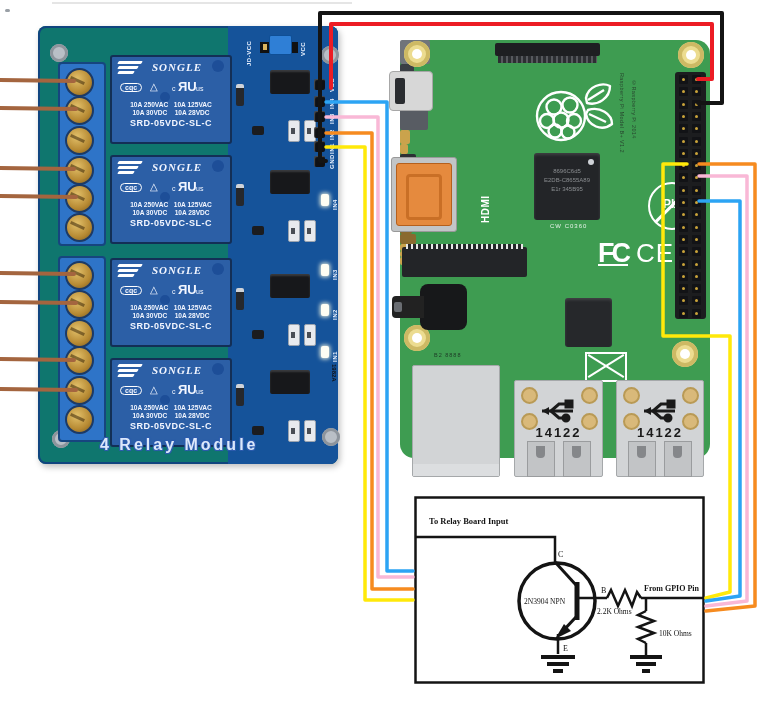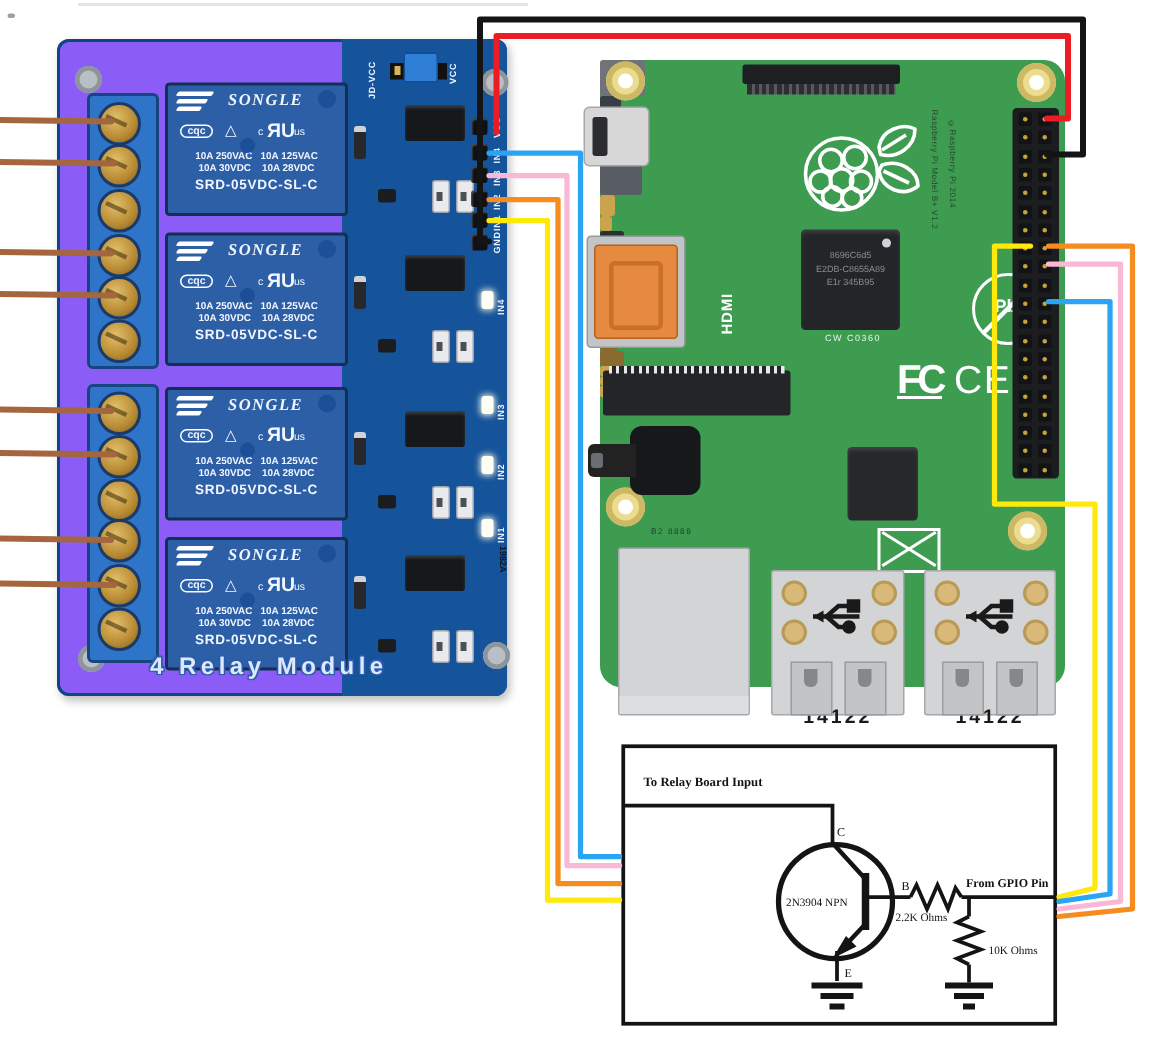--- a/index.html
+++ b/index.html
@@ -1,21 +1,21 @@
 <!DOCTYPE html>
 <html><head>
 <meta charset="utf-8">
 <style>
   html,body{margin:0;padding:0;background:#fff;}
   #canvas{position:relative;width:768px;height:707px;background:#fff;overflow:hidden;
           font-family:"Liberation Sans",sans-serif;}
   .abs{position:absolute;}
 
   
-  #relay-board{left:38px;top:26px;width:300px;height:438px;background:#8b5cf6;
+  #relay-board{left:38px;top:26px;width:300px;height:438px;background:#0f766e;
     border-radius:8px;box-shadow:inset 0 0 0 2px #10457f, 2px 3px 6px rgba(0,0,0,.25);}
   #relay-right-shade{left:190px;top:0;width:110px;height:438px;background:#15539A;border-radius:0 8px 8px 0;}
   .mhole{width:18px;height:18px;border-radius:50%;background:#b9bfc6;box-shadow:inset 0 0 0 3px #8d949c;}
   .tblock{width:44px;height:180px;background:#2E74C8;border:2px solid #16457f;border-radius:4px;}
   .screw{width:25px;height:25px;border-radius:50%;background:radial-gradient(circle at 40% 35%,#e2c06a,#b78a33 60%,#7c5a1d);
     border:2px solid #1c3a66;}
   .screw::after{content:"";position:absolute;left:3px;top:9px;width:15px;height:3px;background:rgba(60,40,10,.55);transform:rotate(25deg);}
   .relay{left:72px;width:118px;height:85px;background:#2C5FA6;border:2px solid #132F56;border-radius:3px;
     color:#f2f6ff;overflow:hidden;}
   .r-row1{position:relative;height:22px;}
@@ -84,21 +84,21 @@
   #gpio{left:275px;top:32px;width:31px;height:247px;background:#1c1d1f;border-radius:3px;}
   .gpin{position:absolute;width:9px;height:9px;background:#121316;border-radius:1px;display:flex;align-items:center;justify-content:center;}
   .gpin i{width:3px;height:3px;border-radius:50%;background:#c9a33a;}
   .port{background:#d2d4d6;border:1px solid #a5a8aa;border-radius:2px;}
   #eth{left:12px;top:325px;width:86px;height:110px;}
   #eth::after{content:"";position:absolute;left:0;bottom:0;width:100%;height:12px;background:#dcdee0;}
   .usb{width:87px;height:95px;}
   .usb .corner{position:absolute;width:13px;height:13px;border-radius:50%;background:#d9b97a;border:2px solid #b99a55;}
   .usb .tab{position:absolute;bottom:-1px;width:26px;height:34px;background:#c2c4c6;border:1px solid #9a9c9e;}
   .usb .tab::after{content:"";position:absolute;left:8px;top:4px;width:9px;height:12px;background:#85878a;border-radius:0 0 4px 4px;}
-  .usb-num{position:absolute;left:0;width:100%;top:44px;text-align:center;font-size:13px;font-weight:bold;color:#1a1a1a;letter-spacing:2px;margin-top:45px;}
+  .usb-num{position:absolute;left:0;width:100%;top:44px;text-align:center;font-size:13px;font-weight:bold;color:#1a1a1a;letter-spacing:2px;}
   .usb-sym{position:absolute;left:24px;top:18px;}
 
   
   #schematic-svg{left:414px;top:496px;}
   #schematic-svg text{font-family:"Liberation Serif",serif;fill:#141414;}
 
   .artifact-line{left:52px;top:2px;width:300px;height:2px;background:rgba(0,0,0,.10);}
   .artifact-dot{left:5px;top:9px;width:5px;height:3px;background:#9aa0a6;border-radius:2px;}
 </style>
 </head>

